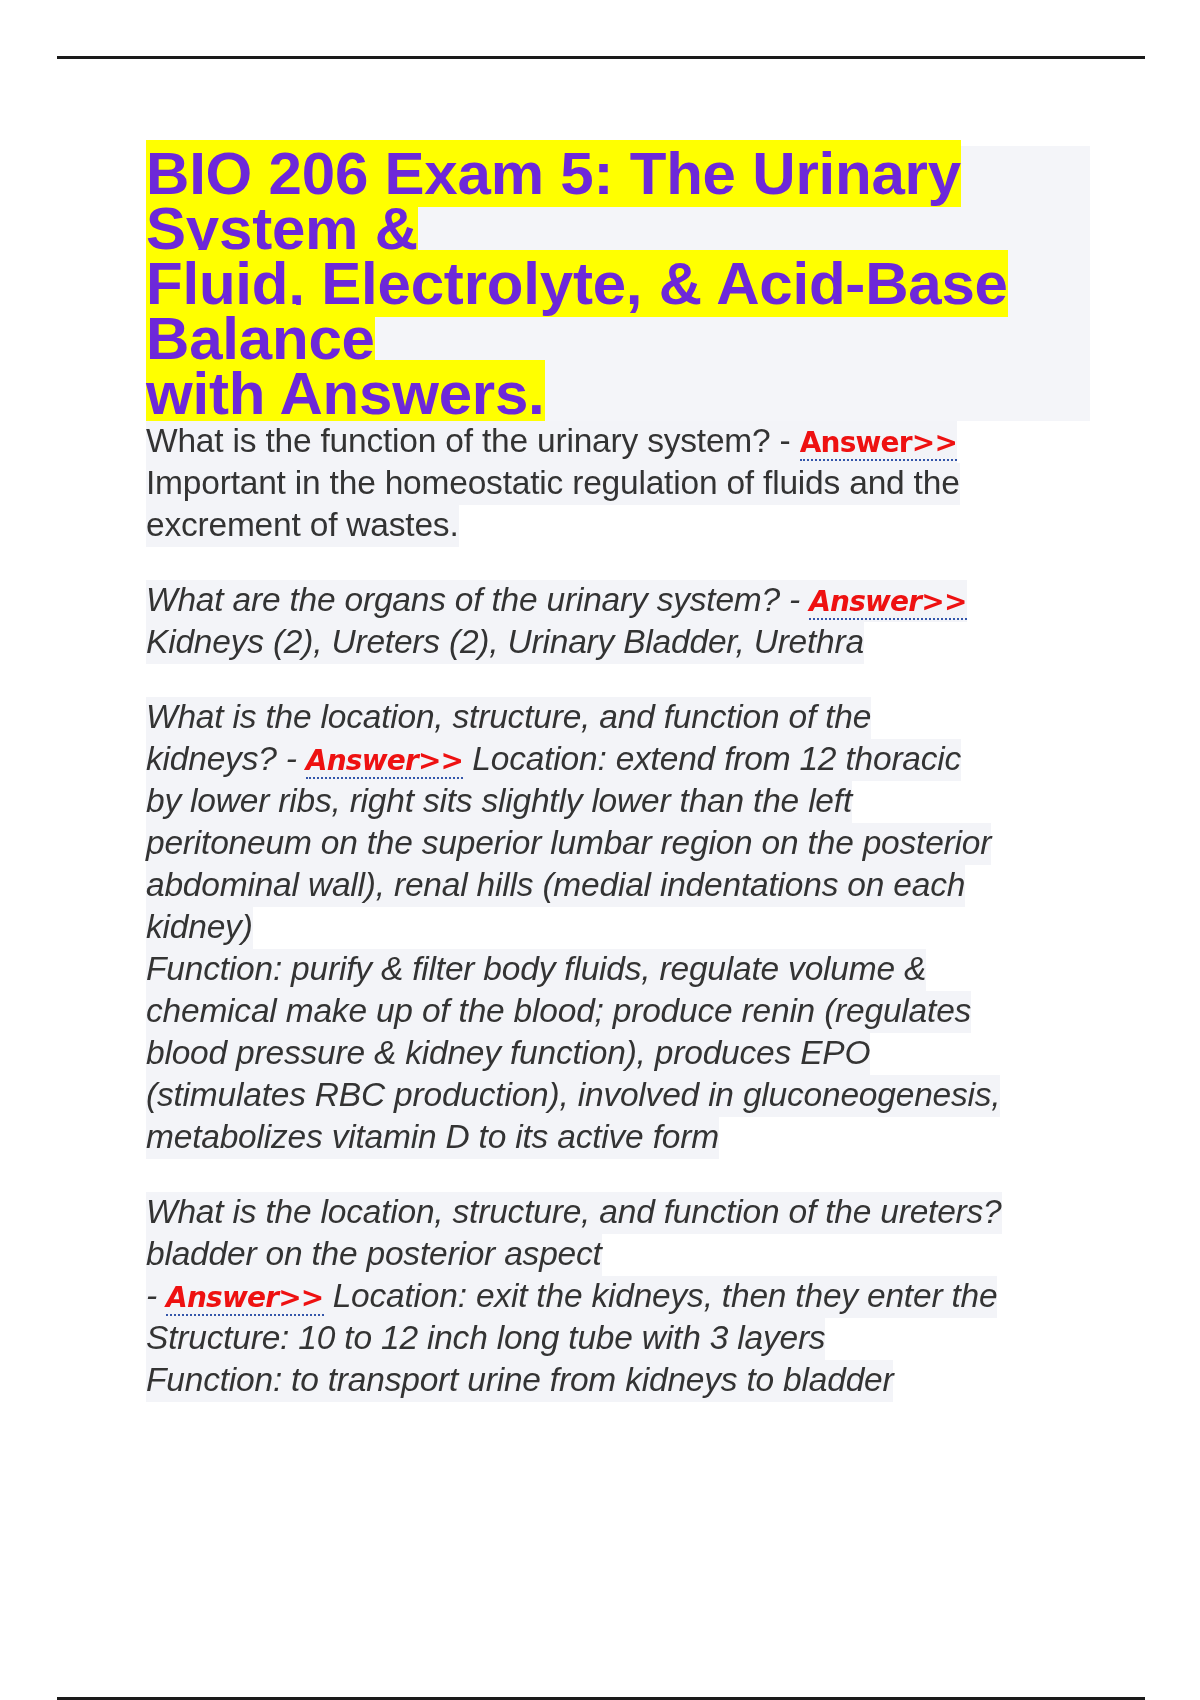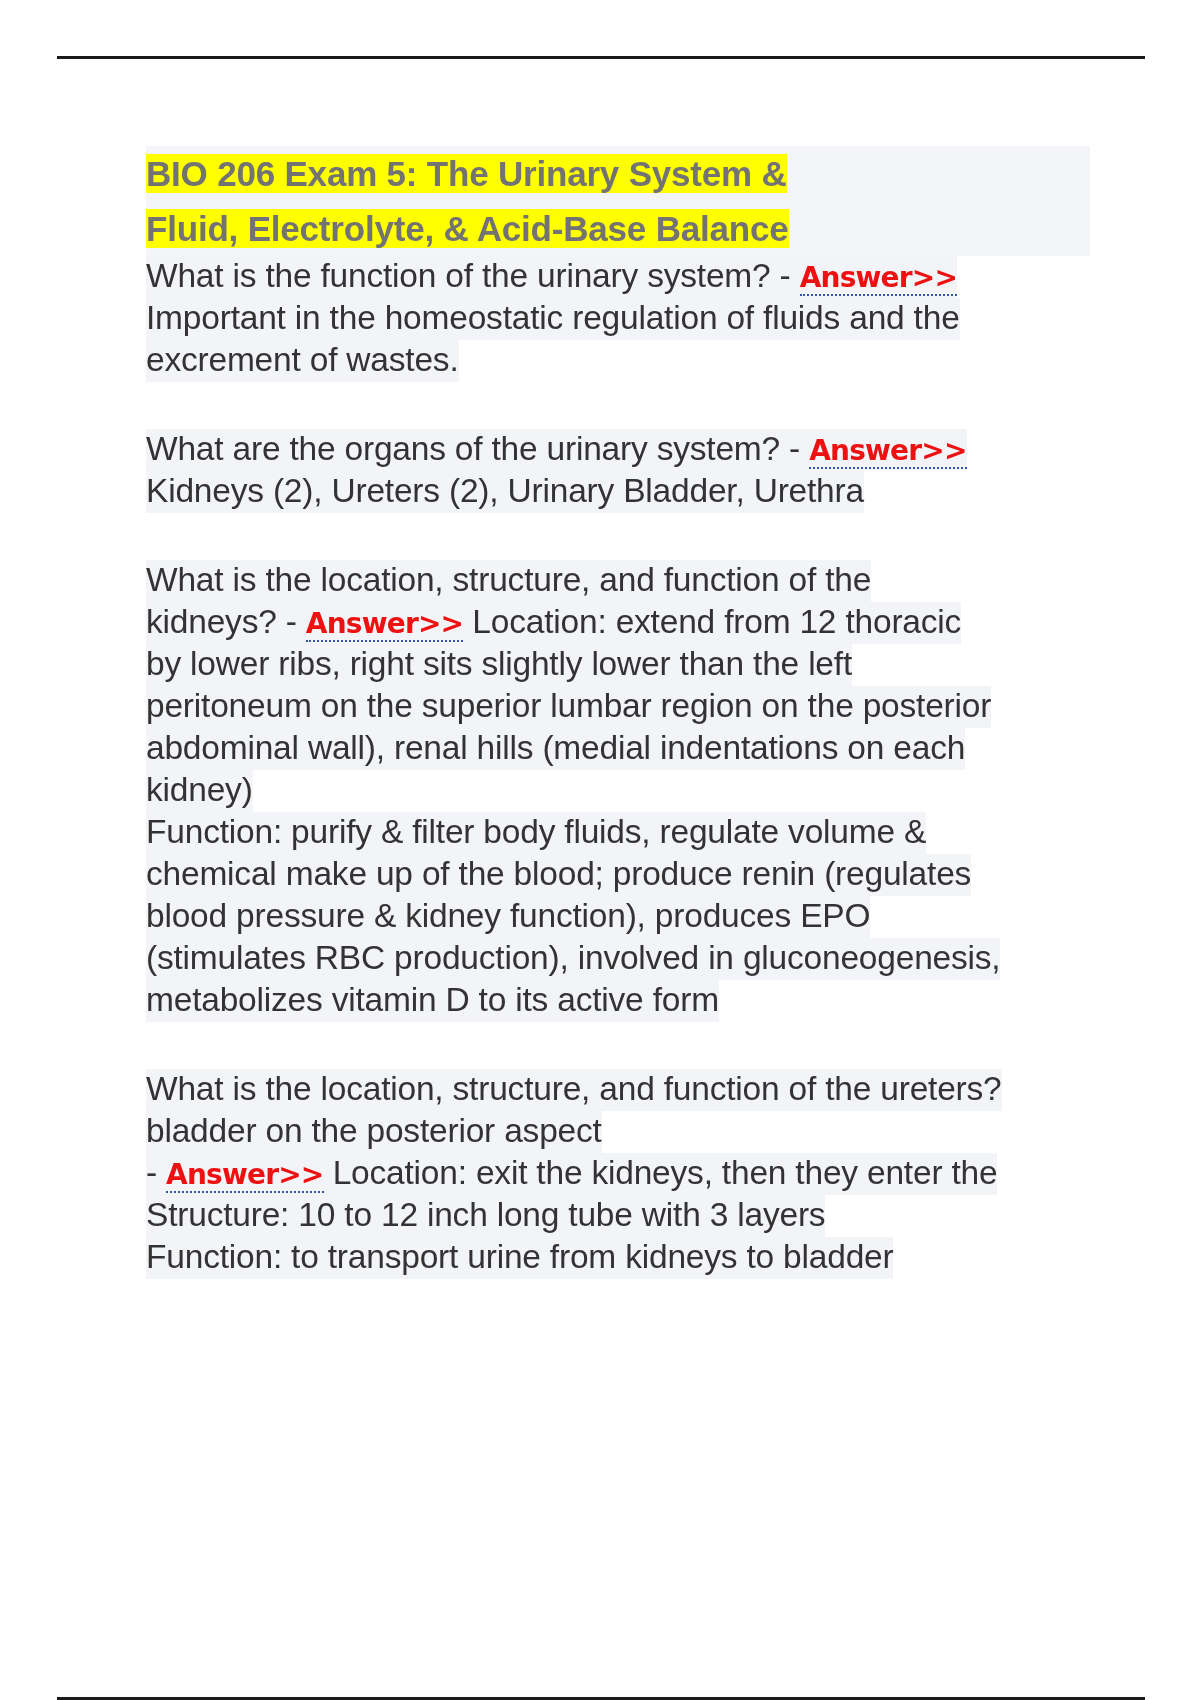--- a/index.html
+++ b/index.html
@@ -13,28 +13,28 @@
 
   .content {
     position: absolute; left: 146px; top: 146px; width: 950px;
   }
   .title-wrap {
     background: #f4f5f9;
     width: 944px;
     margin-bottom: 0;
   }
   .title {
-    font-weight: bold; color: #737373; font-size: 35px; line-height: 55px;
+    font-weight: bold; color: #6d28d9; font-size: 60px; line-height: 55px;
     margin: 0;
     letter-spacing: -0.2px;
   }
   .title .hl { background: #ffff00; }
 
   .qa { margin: 0; }
-  .qa + .qa { margin-top: 47px; }
+  .qa + .qa { margin-top: 33px; font-style: italic; }
   .line {
     display: inline-block;
     background: #f3f4f8;
     color: #333333;
     font-size: 33.5px;
     line-height: 40px;
     height: 42px;
     white-space: nowrap;
     letter-spacing: -0.2px;
   }
@@ -49,20 +49,21 @@
 </head>
 <body>
 
 <div class="rule top"></div>
 
 <div class="content">
   <div class="title-wrap">
     <h1 class="title">
       <span class="hl">BIO 206 Exam 5: The Urinary System &amp;</span><br>
       <span class="hl">Fluid, Electrolyte, &amp; Acid-Base Balance</span><br>
+      <span class="hl">with Answers.</span>
     </h1>
   </div>
 
   <div id="qa-list">
       <div class="qa">
         <div class="line-row"><span class="line"><span>What is the function of the urinary system? - </span><span class="ans">Answer&gt;&gt;</span></span></div>
         <div class="line-row"><span class="line"><span>Important in the homeostatic regulation of fluids and the</span></span></div>
         <div class="line-row"><span class="line"><span>excrement of wastes.</span></span></div>
       </div>
       <div class="qa">

